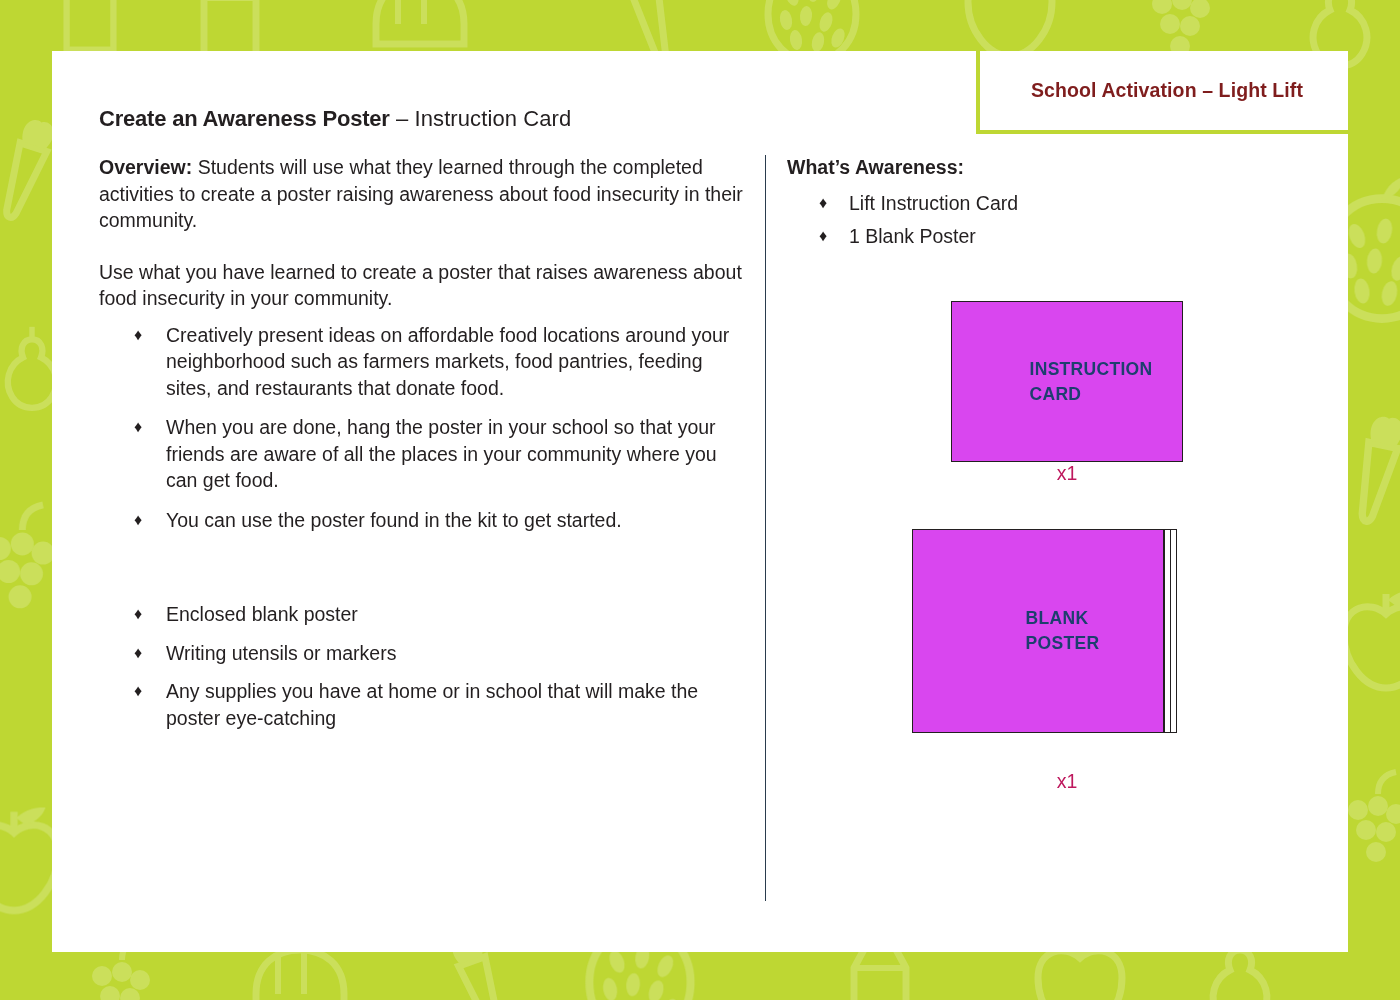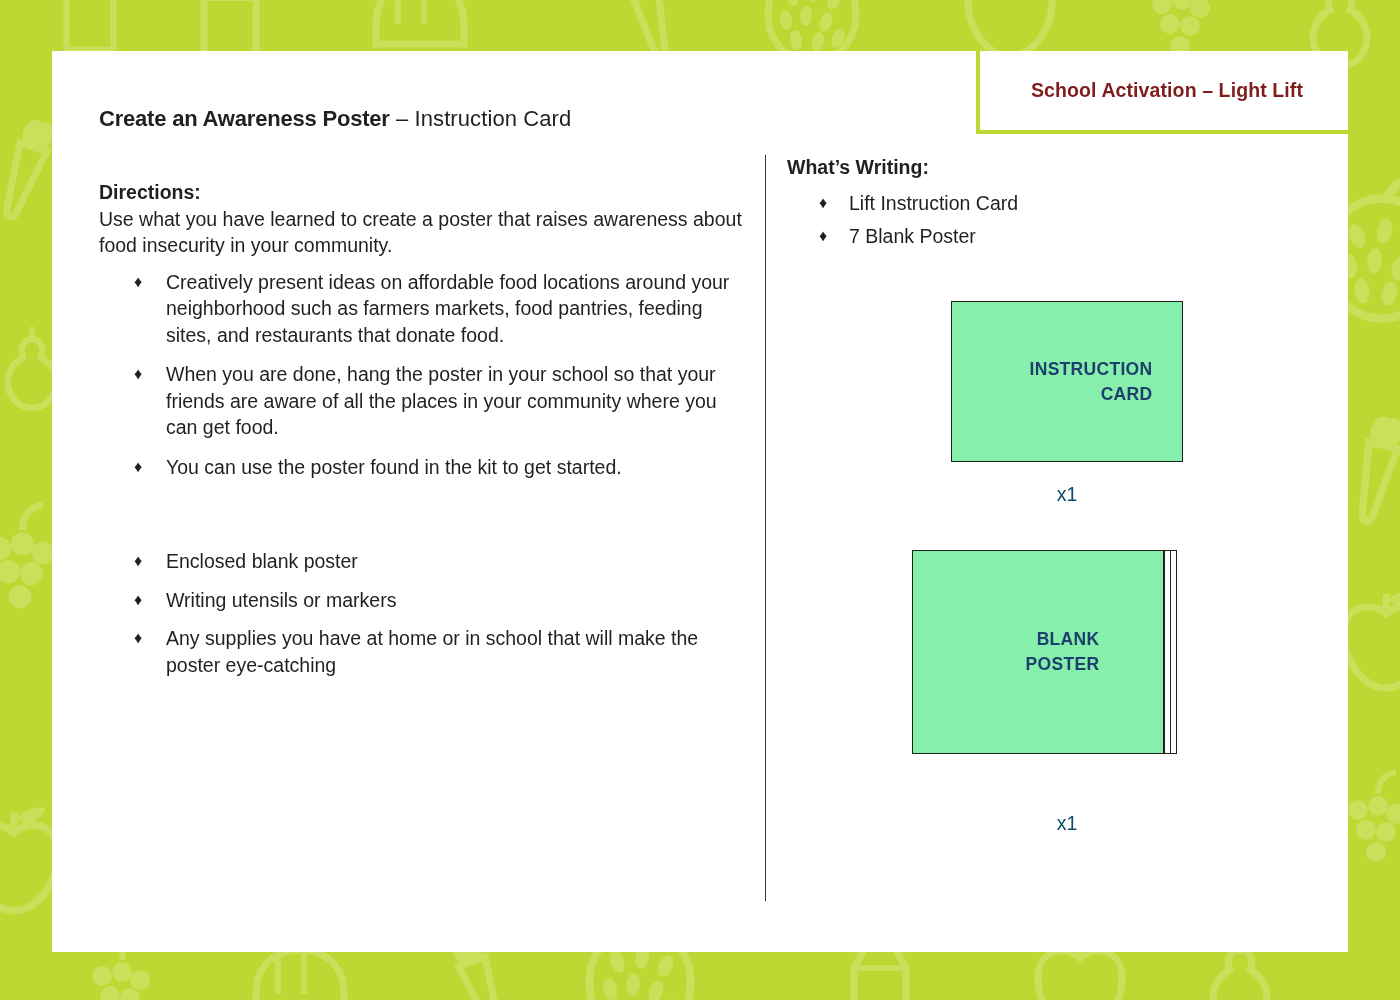--- a/index.html
+++ b/index.html
@@ -157,38 +157,37 @@
     width: 560px;
   }
   .product-block {
     text-align: center;
     position: relative;
   }
   .card-box {
     position: relative;
     box-sizing: border-box;
     border: 1.5px solid #231f20;
-    background: #86efac;
+    background: #d946ef;
     display: flex;
     align-items: center;
     justify-content: center;
-    text-align: right;
+    text-align: left;
     padding-left: 48px;
   }
   .box-label {
     color: #1d3f6e;
     font-weight: bold;
     font-size: 17.5px;
     line-height: 25px;
     letter-spacing: 0.3px;
   }
   .qty {
     font-size: 19.5px;
-    color: #0c4a6e;
-    margin-top: 21px;
+    color: #be185d;
   }
   #instruction-card-box {
     width: 232px;
     height: 161px;
     margin: 0 auto;
   }
   #blank-poster-wrap {
     width: 310px;
     margin: 0 auto;
     position: relative;
@@ -323,24 +322,24 @@
   </div>
 
   <h1 id="title">
     <span class="strong">Create an Awareness Poster</span><span class="light"> – Instruction Card</span>
   </h1>
 
   <div id="divider"></div>
 
   <div id="col-left">
 
+    <p class="para"><span class="lbl">Overview:</span><span> Students will use what they learned through the completed activities to create a poster raising awareness about food insecurity in their community.</span></p>
 
     <div class="gap-1"></div>
 
-    <p class="section-head">Directions:</p>
     <p class="para">Use what you have learned to create a poster that raises awareness about food insecurity in your community.</p>
 
     <ul class="bullets">
       <li>
         <span class="bullet-mark">♦</span>
         <span>Creatively present ideas on affordable food locations around your neighborhood such as farmers markets, food pantries, feeding sites, and restaurants that donate food.</span>
       </li>
       <li>
         <span class="bullet-mark">♦</span>
         <span>When you are done, hang the poster in your school so that your friends are aware of all the places in your community where you can get food.</span>
@@ -364,30 +363,30 @@
         <span>Writing utensils or markers</span>
       </li>
       <li>
         <span class="bullet-mark">♦</span>
         <span>Any supplies you have at home or in school that will make the poster eye-catching</span>
       </li>
     </ul>
   </div>
 
   <div id="col-right">
-    <p class="section-head">What’s Writing:</p>
+    <p class="section-head">What’s Awareness:</p>
 
     <ul class="bullets rt">
       <li>
         <span class="bullet-mark">♦</span>
         <span>Lift Instruction Card</span>
       </li>
       <li>
         <span class="bullet-mark">♦</span>
-        <span>7 Blank Poster</span>
+        <span>1 Blank Poster</span>
       </li>
     </ul>
   </div>
 
   <div id="graphics">
 
     <div class="product-block">
       <div id="instruction-card-box" class="card-box">
         <span class="box-label">
           <span>INSTRUCTION</span><br>

